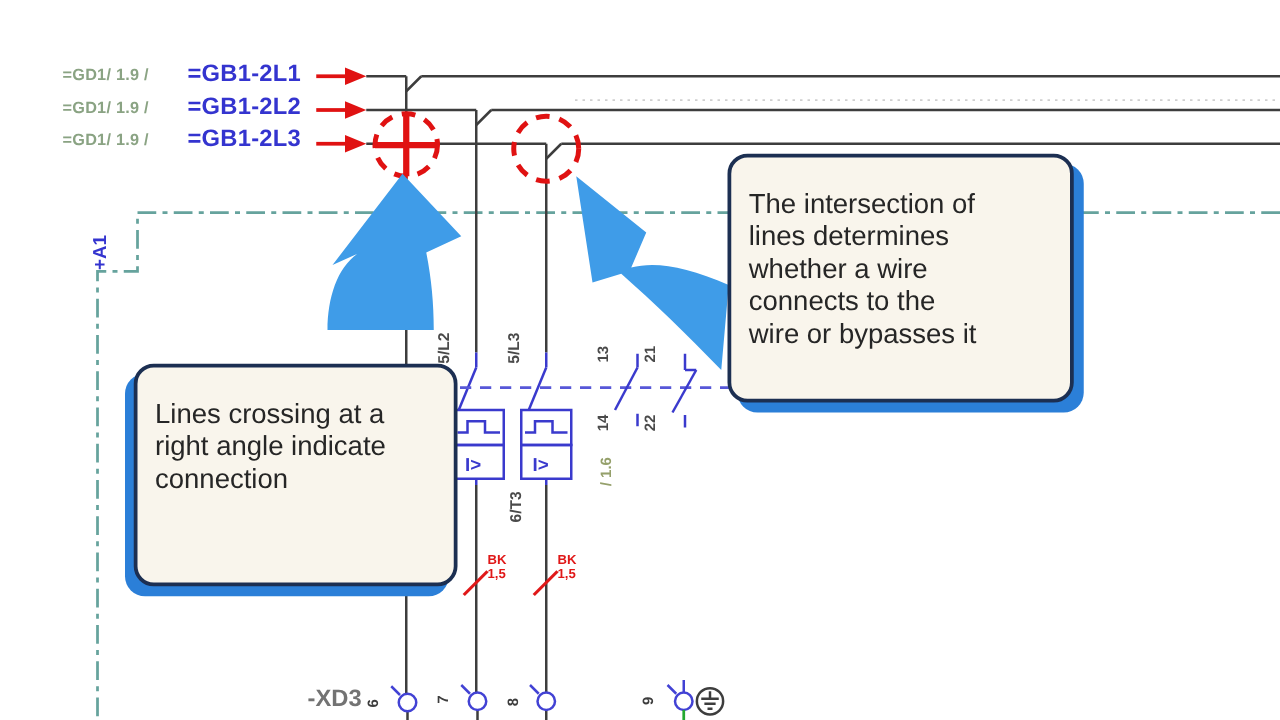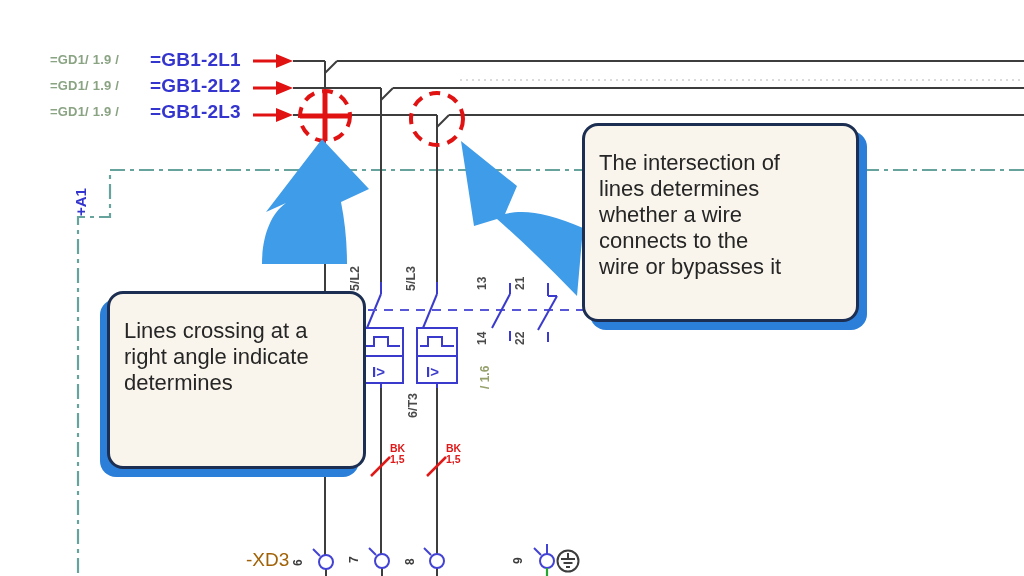--- a/index.html
+++ b/index.html
@@ -8,21 +8,21 @@
   #schem-svg{position:absolute;left:0;top:0;z-index:1;}
   .lbl{position:absolute;z-index:2;white-space:nowrap;}
   .rot{transform:rotate(-90deg);transform-origin:0 100%;}
   .xref-green{font-size:13px;font-weight:600;color:#8aa383;letter-spacing:.2px;}
   .pot-blue{font-size:19px;font-weight:600;color:#3434cf;letter-spacing:.2px;}
   .pin{font-size:12.5px;line-height:13px;color:#4a4a4a;font-weight:600;}
   .aux{font-size:12px;line-height:13px;color:#4a4a4a;font-weight:600;}
   .olive{font-size:12px;line-height:13px;color:#95a06b;font-weight:600;}
   .plus-a1{font-size:15px;line-height:16px;font-weight:700;color:#3434cf;}
   .bk{font-size:10.5px;line-height:11px;font-weight:700;color:#e01818;}
-  .strip{font-size:19px;font-weight:400;color:#a16207;}
+  .strip{font-size:19px;font-weight:700;color:#737373;}
   .tnum{font-size:12px;line-height:13px;color:#3d3d3d;font-weight:600;}
   .callout{position:absolute;z-index:10;background:#f9f5ec;border:3px solid #1c2f52;
            border-radius:16px;padding:24px 14px;color:#262626;font-size:22px;
            line-height:26px;font-weight:500;}
   .callout-left{left:107px;top:263px;width:225px;height:124px;box-shadow:-7px 8px 0 0 #2b7fd8;margin-top:28px;}
   .callout-right{left:582px;top:123px;width:243px;height:145px;box-shadow:8px 8px 0 0 #2b7fd8;}
 </style>
 </head>
 <body>
 
@@ -171,21 +171,21 @@
 
   <div class="lbl strip" style="left:246px;top:549px;">-XD3</div>
   <div class="lbl rot tnum" style="left:305px;top:553px;">6</div>
   <div class="lbl rot tnum" style="left:361px;top:550px;">7</div>
   <div class="lbl rot tnum" style="left:417px;top:552px;">8</div>
   <div class="lbl rot tnum" style="left:525px;top:551px;">9</div>
 
   <div class="callout callout-left">
     <div>Lines crossing at a</div>
     <div>right angle indicate</div>
-    <div>determines</div>
+    <div>connection</div>
   </div>
   <div class="callout callout-right">
     <div>The intersection of</div>
     <div>lines determines</div>
     <div>whether a wire</div>
     <div>connects to the</div>
     <div>wire or bypasses it</div>
   </div>
 
 </div>

